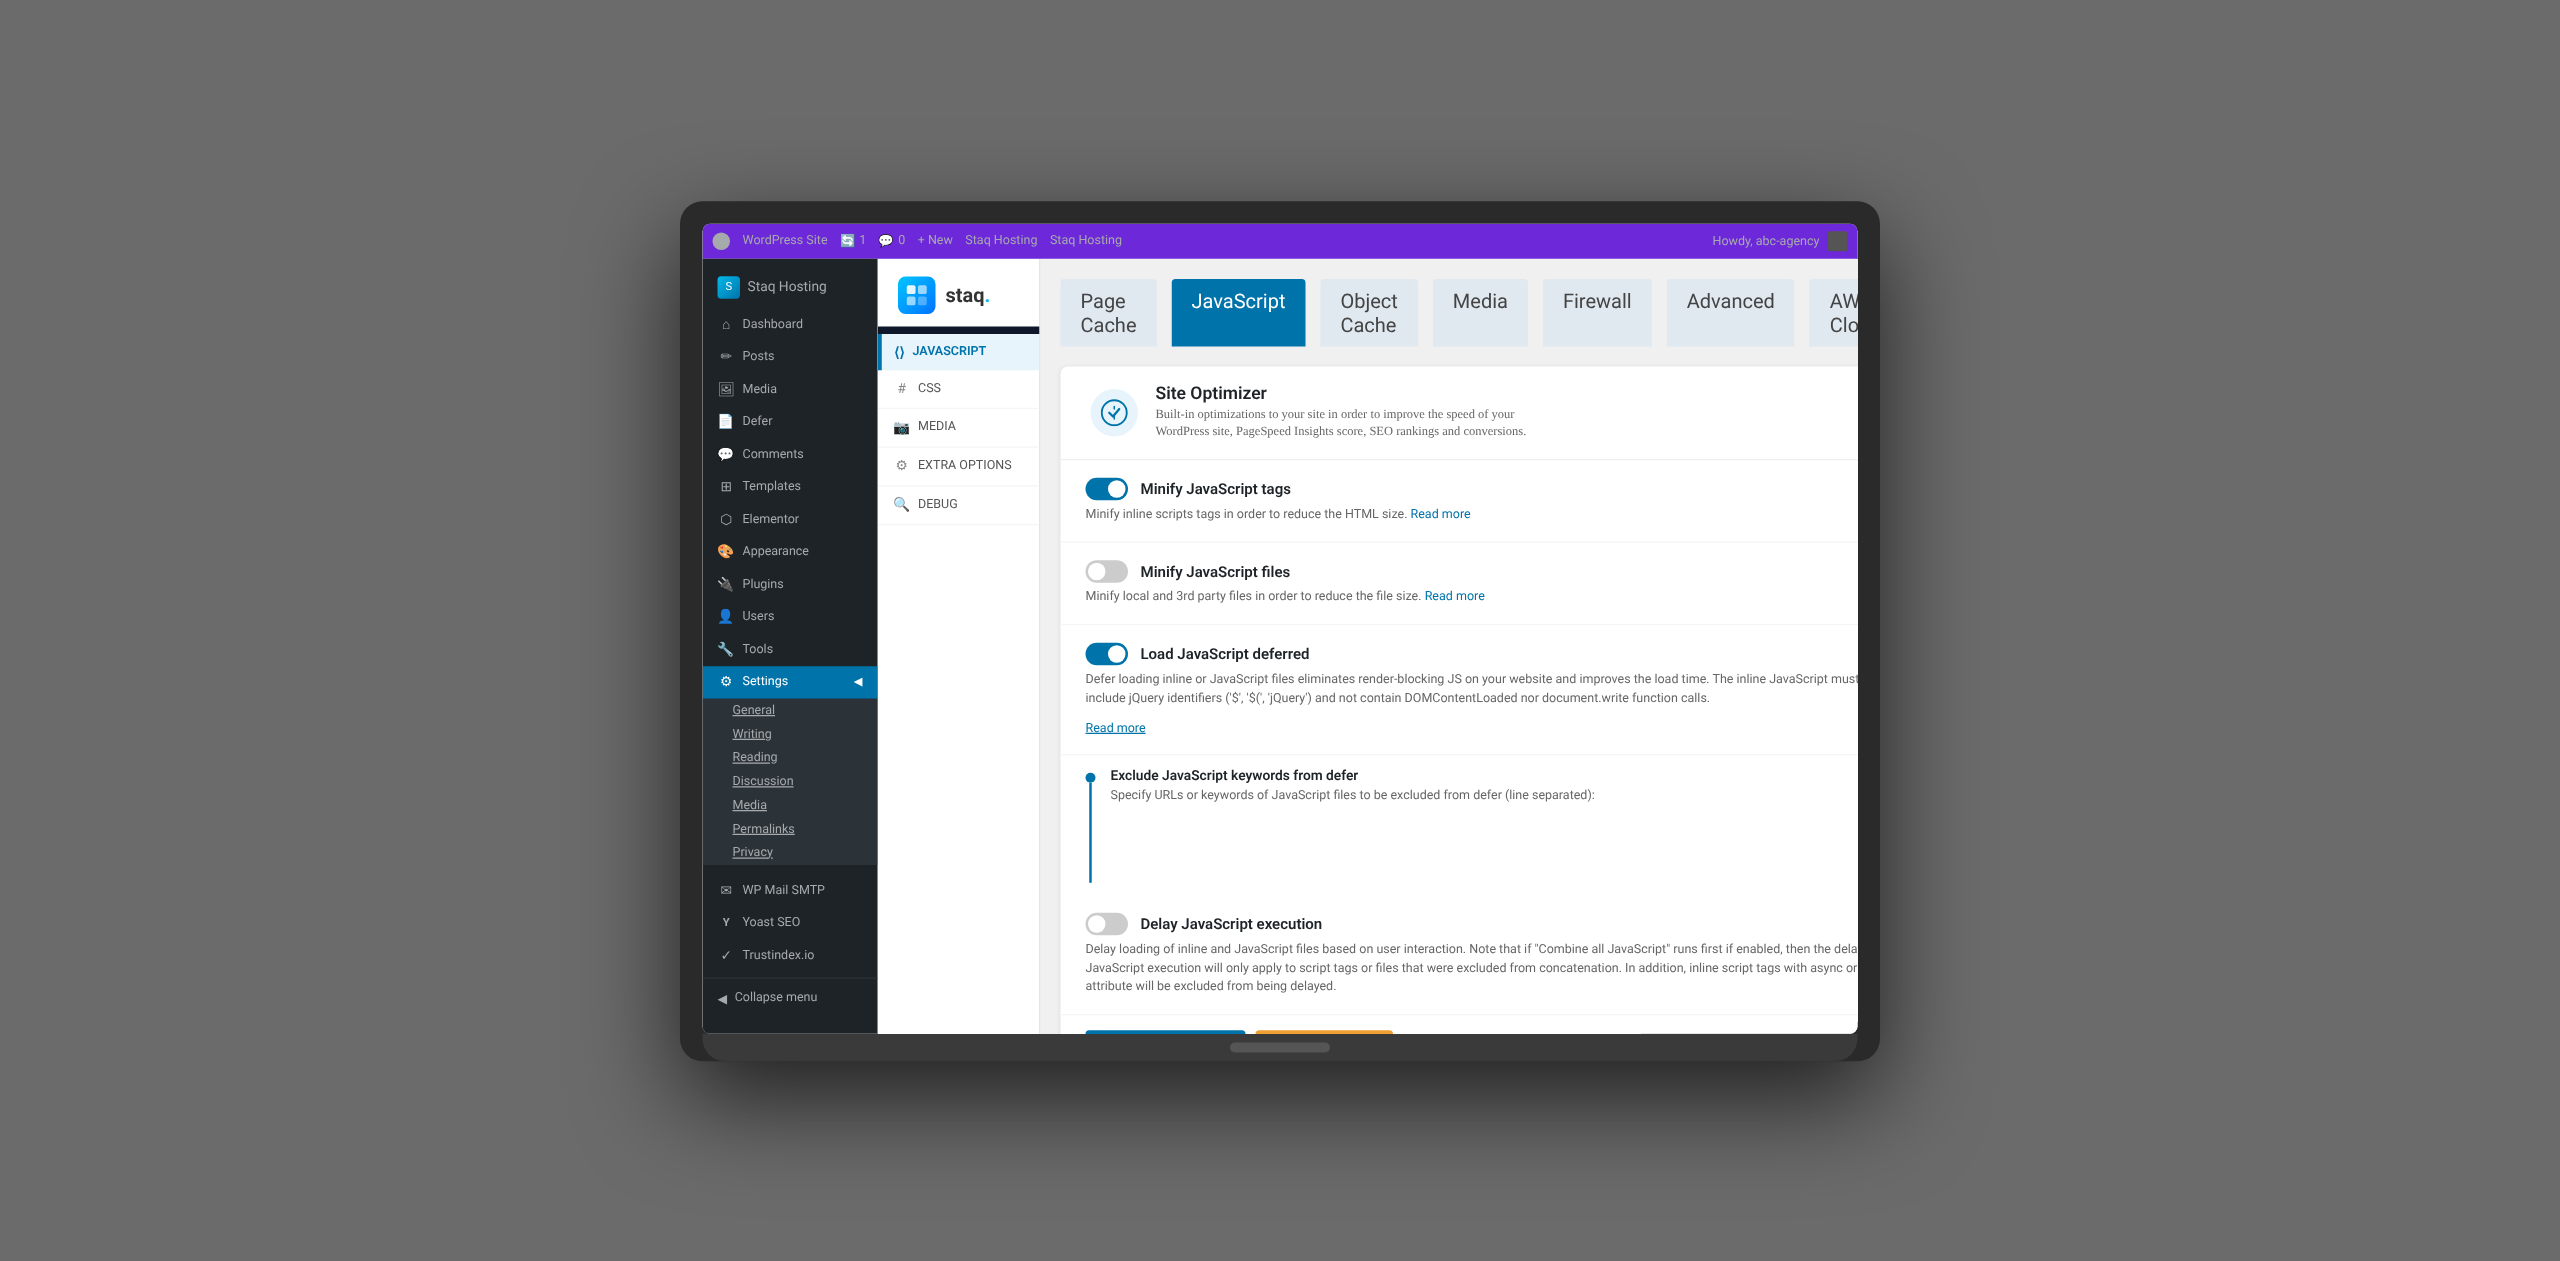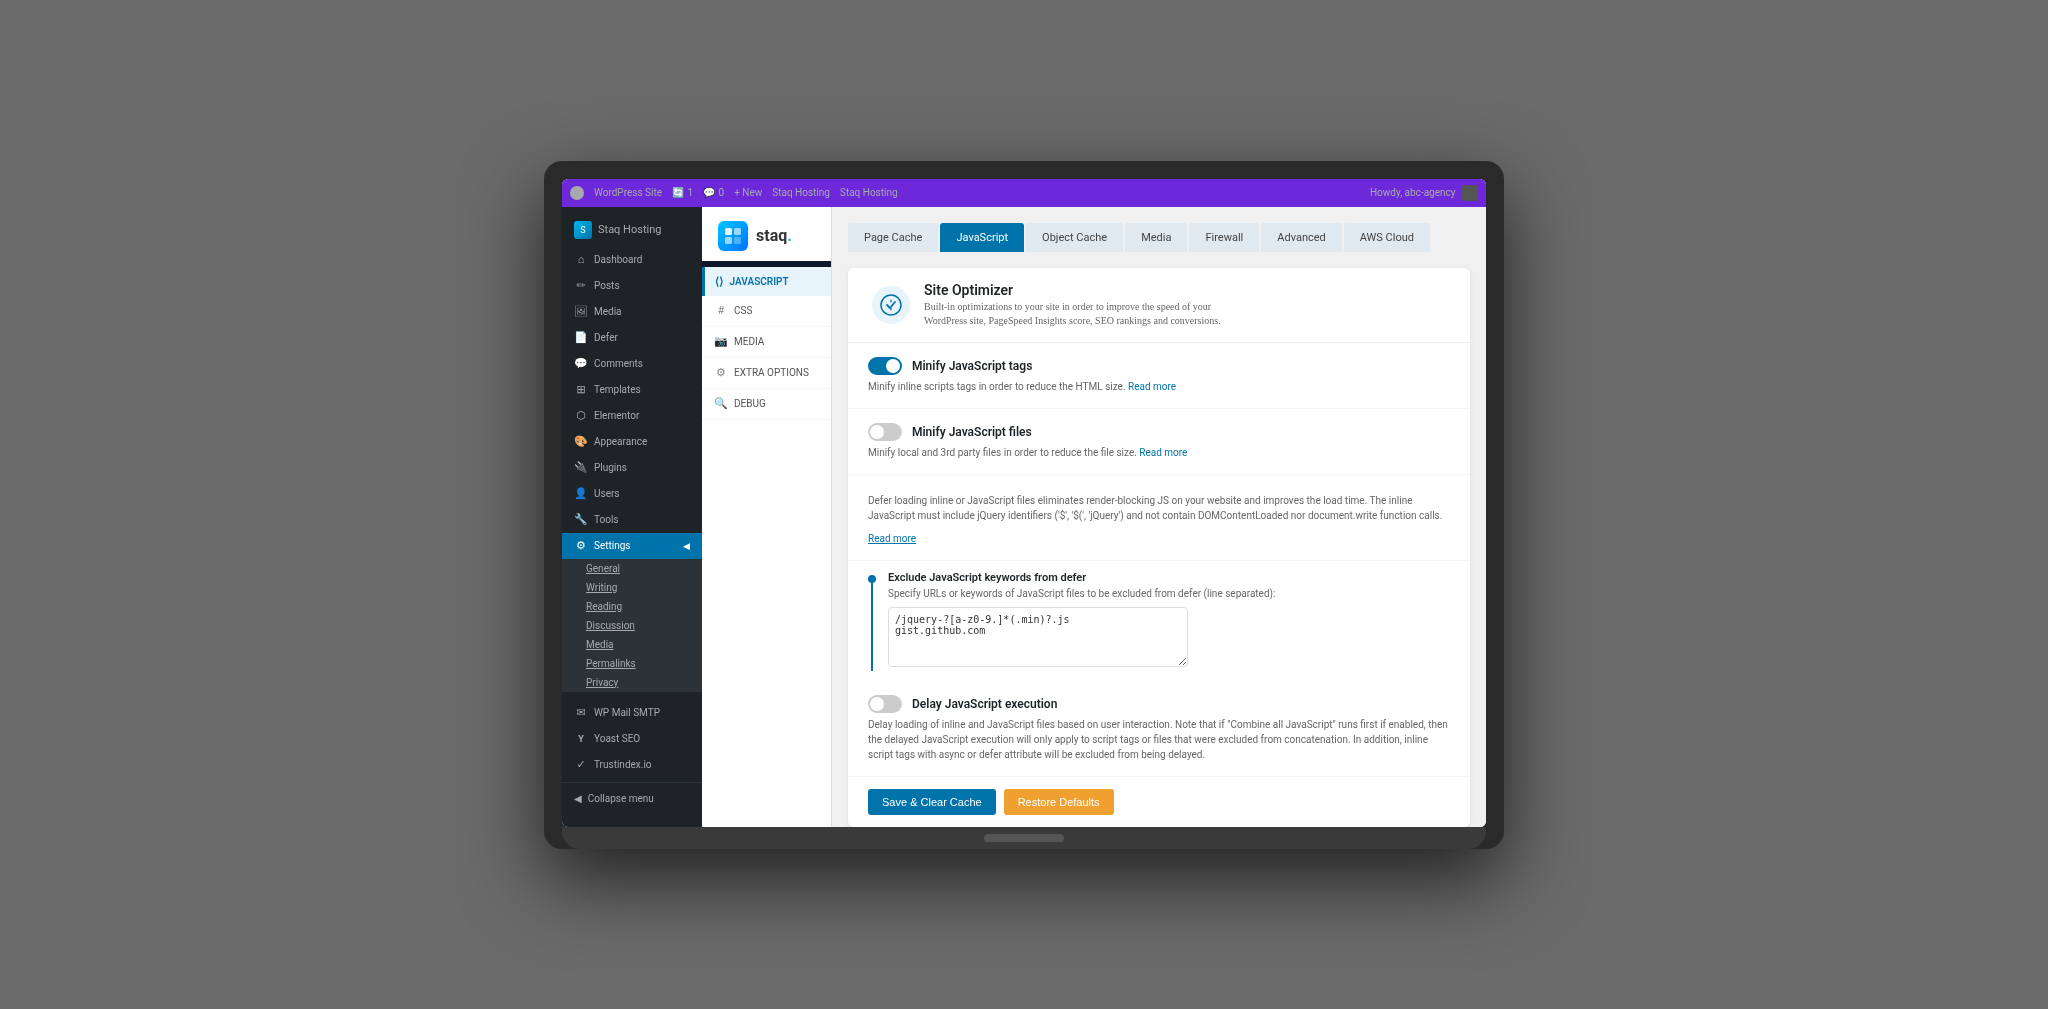--- a/index.html
+++ b/index.html
@@ -259,26 +259,26 @@
     }
 
     
     .tab-bar {
       display: flex;
       gap: 0;
       margin-bottom: 16px;
     }
     .tab-item {
       padding: 8px 16px;
-      font-size: 11px;
+      font-size: 16px;
       cursor: pointer;
       background: #e0e8f0;
       color: #444;
       border-radius: 3px 3px 0 0;
-      margin-right: 2px;
+      margin-right: 12px;
     }
     .tab-item.active {
       background: #0073aa;
       color: #fff;
     }
 
     
     .content-card {
       background: #fff;
       border-radius: 6px;
@@ -653,37 +653,42 @@
                   <span class="toggle-slider"></span>
                 </label>
                 <span class="setting-title">Minify JavaScript files</span>
               </div>
               <div class="setting-desc">
                 Minify local and 3rd party files in order to reduce the file size. <a href="#">Read more</a>
               </div>
             </div>
 
             <div class="setting-row">
+              <div class="setting-row-header">
+                <label class="toggle-switch">
+                  <input type="checkbox" checked="" style="">
+                  <span class="toggle-slider"></span>
+                </label>
+                <span class="setting-title">Load JavaScript deferred</span>
+              </div>
               <div class="setting-desc">Defer loading inline or JavaScript files eliminates render-blocking JS on your website and improves the load time. The inline JavaScript must include jQuery identifiers ('$', '$(', 'jQuery') and not contain DOMContentLoaded nor document.write function calls.</div>
               <div style="margin-top:4px;">
                 <a href="#" style="font-size:10px;color:#0073aa;">Read more</a>
               </div>
             </div>
 
             <div style="padding: 10px 20px;">
               <div style="display:flex;gap:12px;">
                 <div style="display:flex;flex-direction:column;align-items:center;padding-top:2px;">
                   <div class="blue-dot"></div>
                   <div style="width:2px;flex:1;background:#0073aa;min-height:80px;"></div>
                 </div>
                 <div style="flex:1;">
                   <div class="defer-label">Exclude JavaScript keywords from defer</div>
                   <div class="defer-sublabel">Specify URLs or keywords of JavaScript files to be excluded from defer (line separated):</div>
-                  <textarea class="defer-textarea" style="">/jquery-?[a-z0-9.]*(.min)?.js
-gist.github.com</textarea>
                 </div>
               </div>
             </div>
 
             <div class="setting-row">
               <div class="setting-row-header">
                 <label class="toggle-switch">
                   <input type="checkbox" style="">
                   <span class="toggle-slider"></span>
                 </label>

